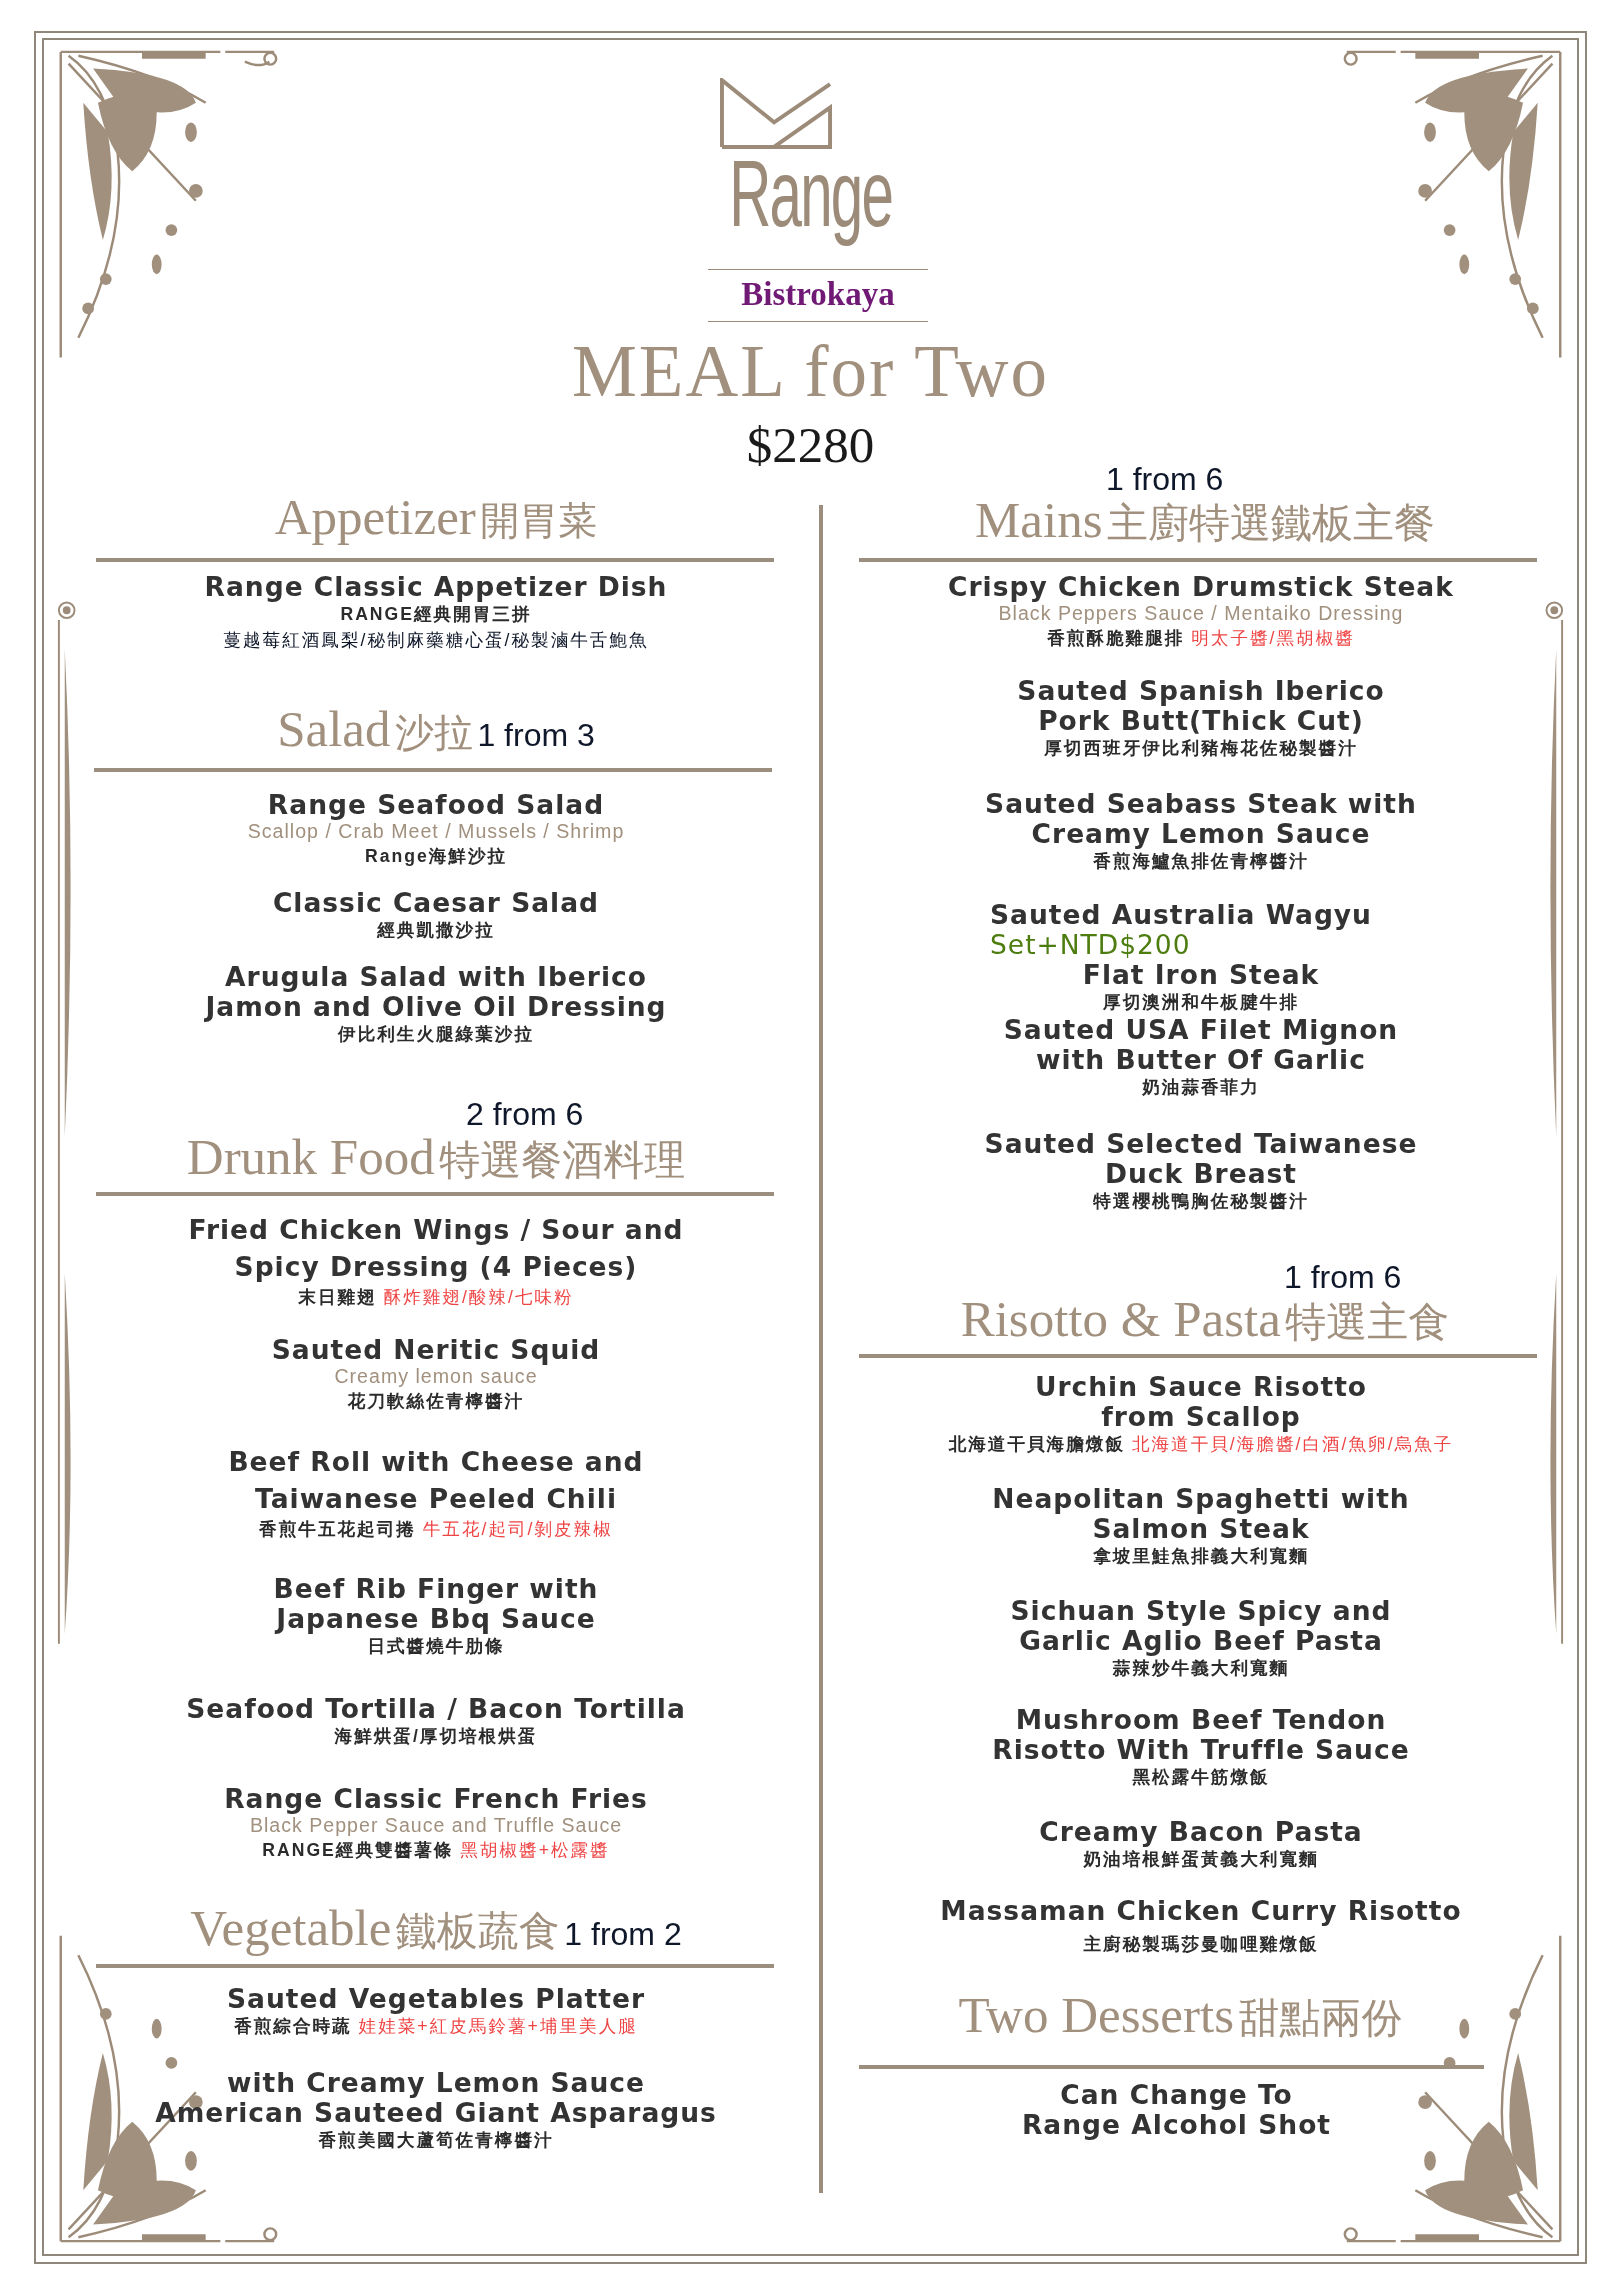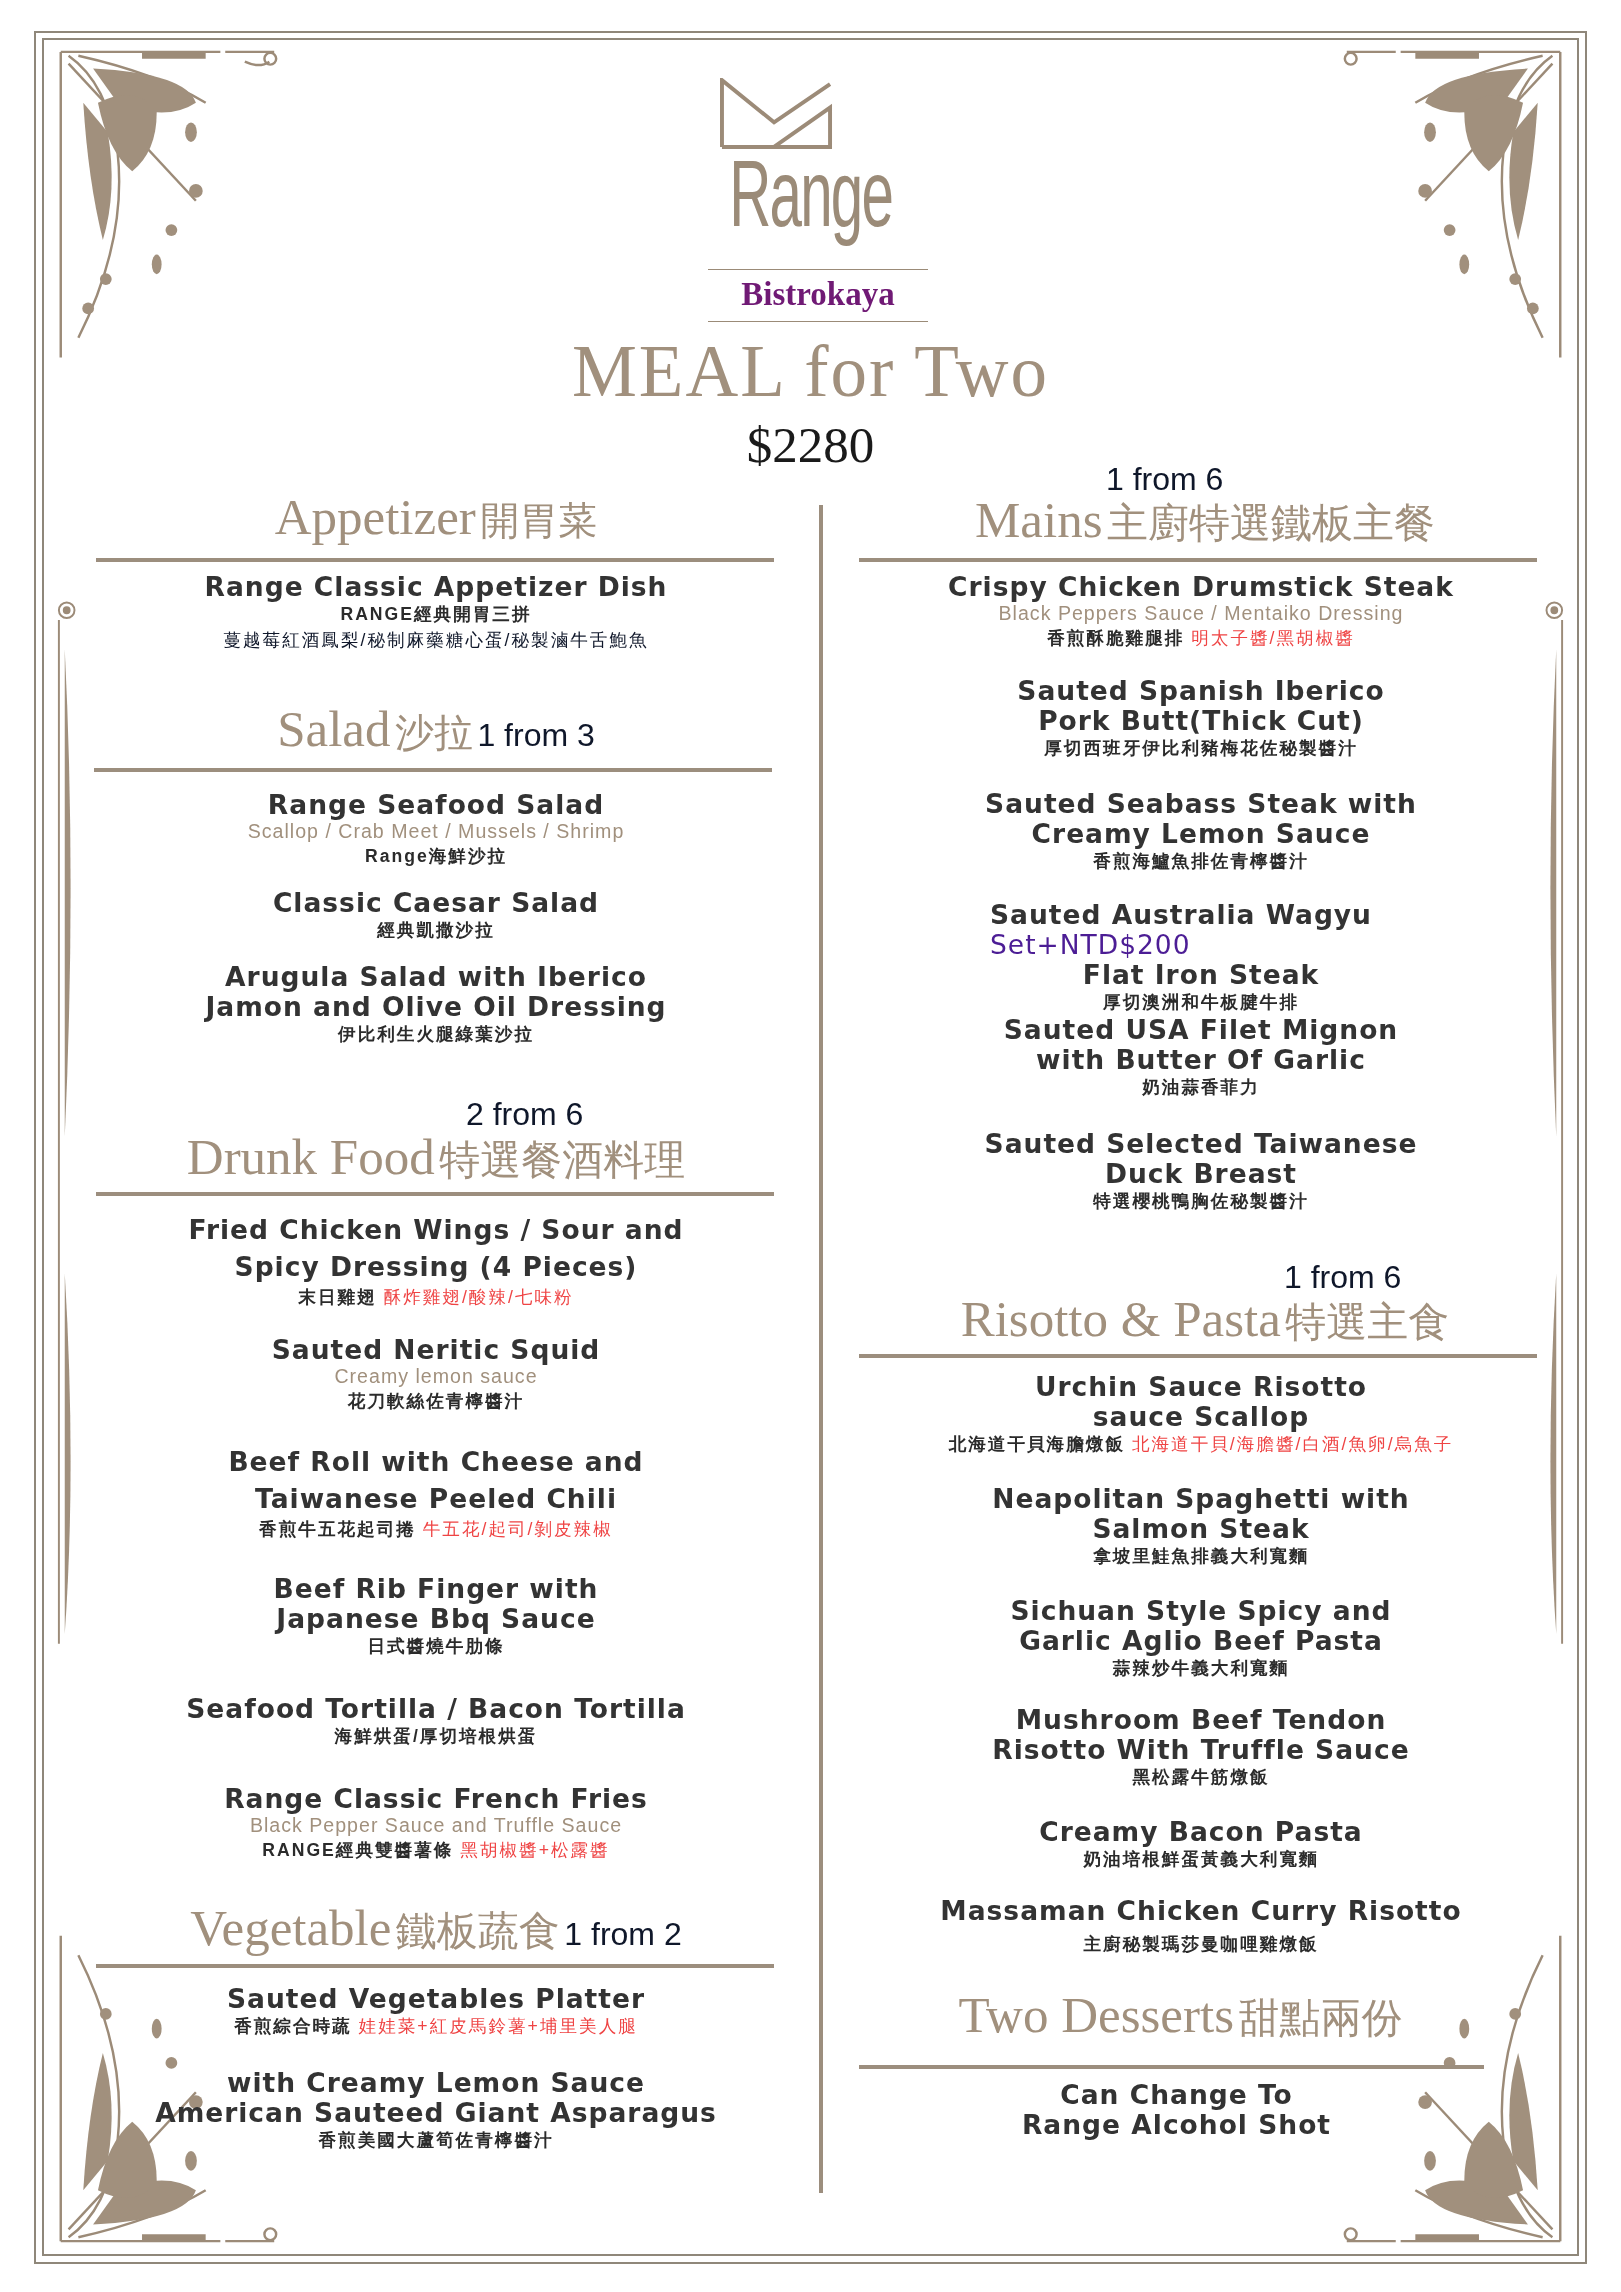--- a/index.html
+++ b/index.html
@@ -36,21 +36,21 @@
   .section-head { position: absolute; text-align: center; }
   .sec-title { font-family: "Liberation Serif", "DejaVu Serif", serif; color: #a1907d; font-size: 51px; line-height: 1; white-space: nowrap; }
   .sec-count { font-family: Liberation Sans, sans-serif; color: #0f172a; font-size: 32px; }
   .rule { position: absolute; height: 3.9px; background: #9c8e7e; }
 
   .item { position: absolute; text-align: center; }
   .item .en { font-family: "Liberation Sans Narrow", "DejaVu Sans", sans-serif; font-size: 26.5px; color: #333; letter-spacing: 1px; line-height: 30px; font-weight: 700; }
   .item .note { font-size: 19.6px; color: #a1907d; letter-spacing: 1px; line-height: 23.5px; }
   .item .zh { font-size: 17.6px; color: #2b2b2b; letter-spacing: 2px; line-height: 25.5px; font-weight: 700; }
   .item .zh .accent { color: #ef4444; font-weight: 400; margin-top: 48px; }
-  .item .en .accent { color: #4c1d95; font-weight: 400; }
+  .item .en .accent { color: #4d7c0f; font-weight: 400; }
 </style>
 </head>
 <body>
 
 <div class="frame-outer"></div>
 <div class="frame-inner"></div>
 
 <div class="corner tl">
   <svg viewBox="0 0 240 340" fill="none" stroke="#9c8b78" stroke-width="2.5">
     <path d="M12 8 L175 8"></path>
@@ -297,21 +297,21 @@
 
 <div class="sec-count" style="position:absolute; left:1284px; top:1259px;">1 from 6</div>
 <div class="section-head" style="left:867px; width:676px; top:1294px;">
   <span class="sec-title">Risotto &amp; Pasta</span>
   <span class="sec-title zh" style="font-size:41px;">特選主食</span>
 </div>
 <div class="rule" style="left:859px; top:1354px; width:678px;"></div>
 
 <div class="item" style="left:853px; width:696px; top:1372px;">
   <div class="en">Urchin Sauce Risotto</div>
-  <div class="en">sauce Scallop</div>
+  <div class="en">from Scallop</div>
   <div class="zh"><span>北海道干貝海膽燉飯</span> <span class="accent">北海道干貝/海膽醬/白酒/魚卵/烏魚子</span></div>
 </div>
 <div class="item" style="left:863px; width:676px; top:1484px;">
   <div class="en">Neapolitan Spaghetti with</div>
   <div class="en">Salmon Steak</div>
   <div class="zh">拿坡里鮭魚排義大利寬麵</div>
 </div>
 <div class="item" style="left:863px; width:676px; top:1596px;">
   <div class="en">Sichuan Style Spicy and</div>
   <div class="en">Garlic Aglio Beef Pasta</div>

